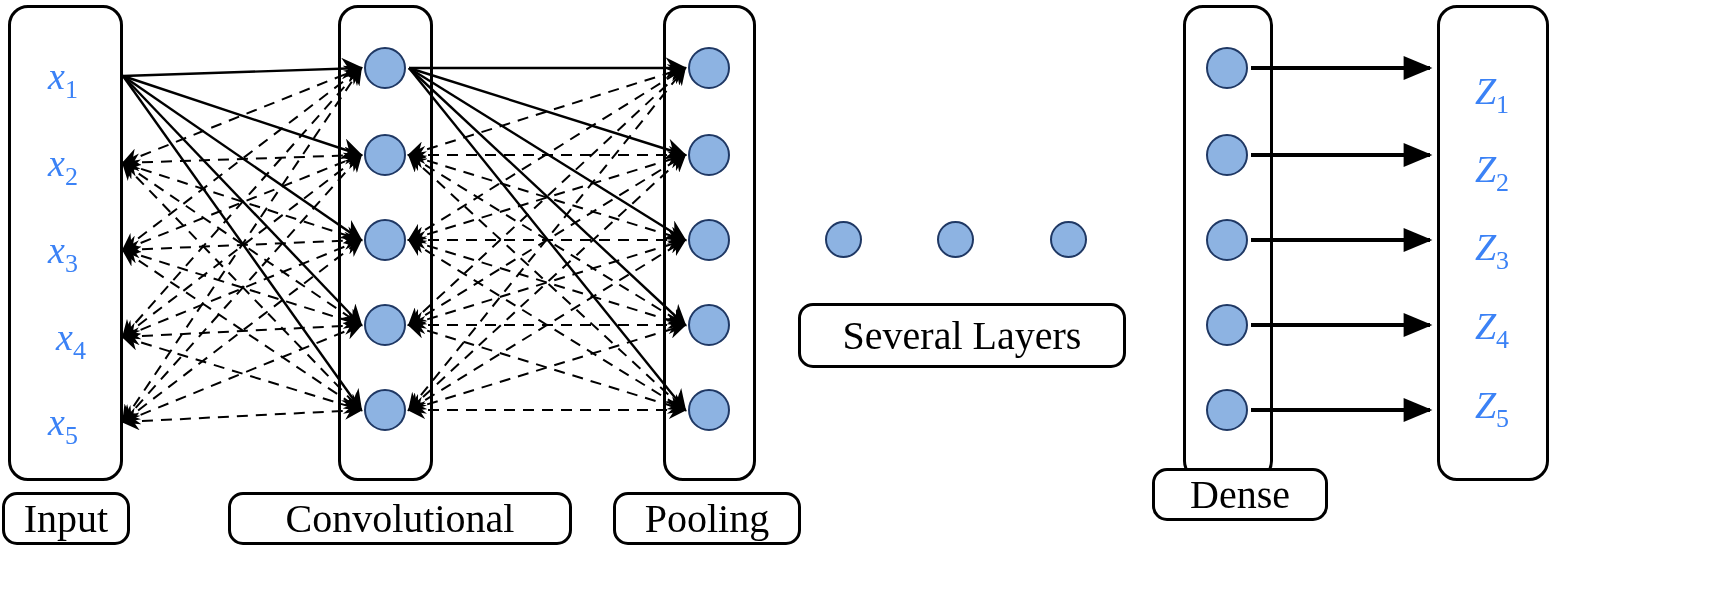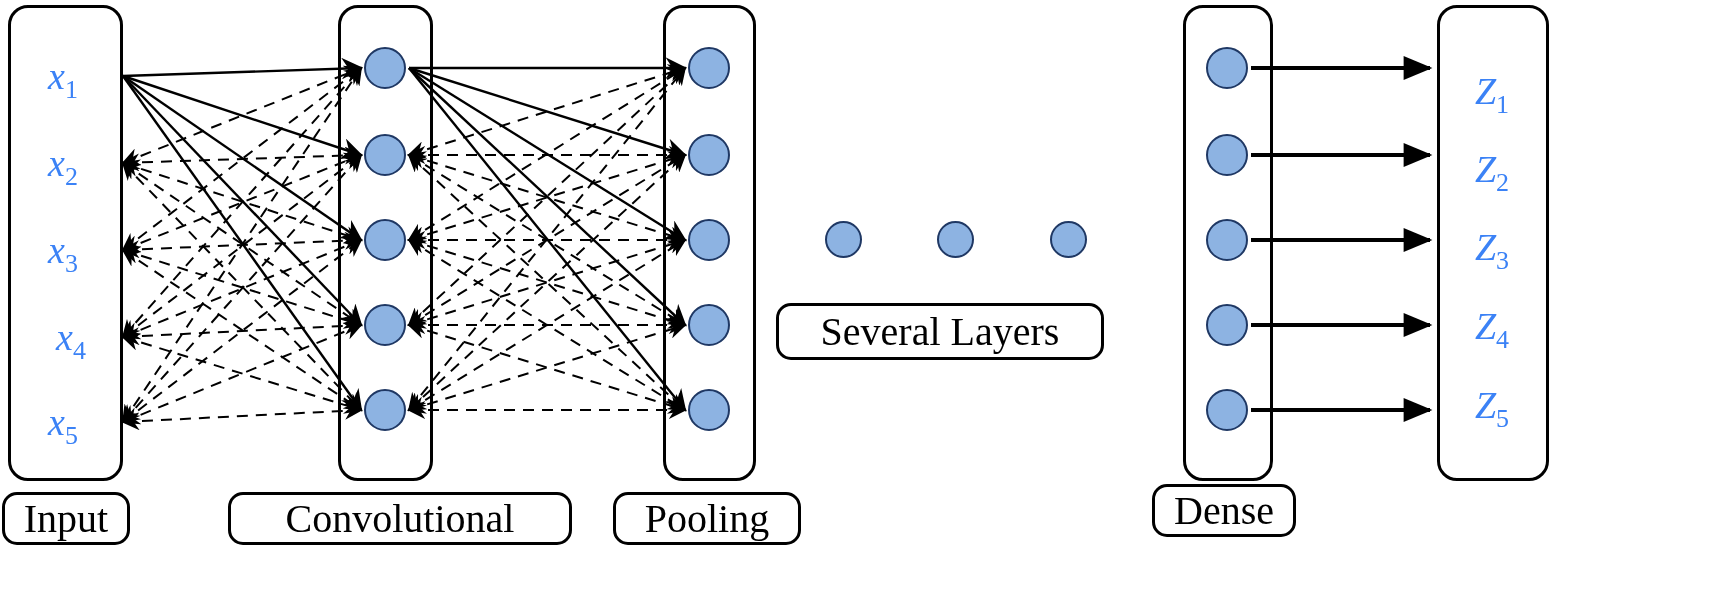--- a/index.html
+++ b/index.html
@@ -167,20 +167,20 @@
   <div class="node" style="left:1206px;top:219px"></div>
   <div class="node" style="left:1206px;top:304px"></div>
   <div class="node" style="left:1206px;top:389px"></div>
 
   <span class="node-label" style="left:1492px;top:91px"><i>Z</i><sub>1</sub></span>
   <span class="node-label" style="left:1492px;top:169px"><i>Z</i><sub>2</sub></span>
   <span class="node-label" style="left:1492px;top:247px"><i>Z</i><sub>3</sub></span>
   <span class="node-label" style="left:1492px;top:326px"><i>Z</i><sub>4</sub></span>
   <span class="node-label" style="left:1492px;top:405px"><i>Z</i><sub>5</sub></span>
 
-  <div class="pill" style="left:776px;top:303px;width:328px;height:57px">Several Layers</div>
+  <div class="pill" style="left:798px;top:303px;width:328px;height:65px">Several Layers</div>
 
   <div class="pill" style="left:2px;top:492px;width:128px;height:53px">Input</div>
   <div class="pill" style="left:228px;top:492px;width:344px;height:53px">Convolutional</div>
   <div class="pill" style="left:613px;top:492px;width:188px;height:53px">Pooling</div>
-  <div class="pill" style="left:1152px;top:484px;width:144px;height:53px">Dense</div>
+  <div class="pill" style="left:1152px;top:468px;width:176px;height:53px">Dense</div>
 
 </div>
 
 </body></html>

